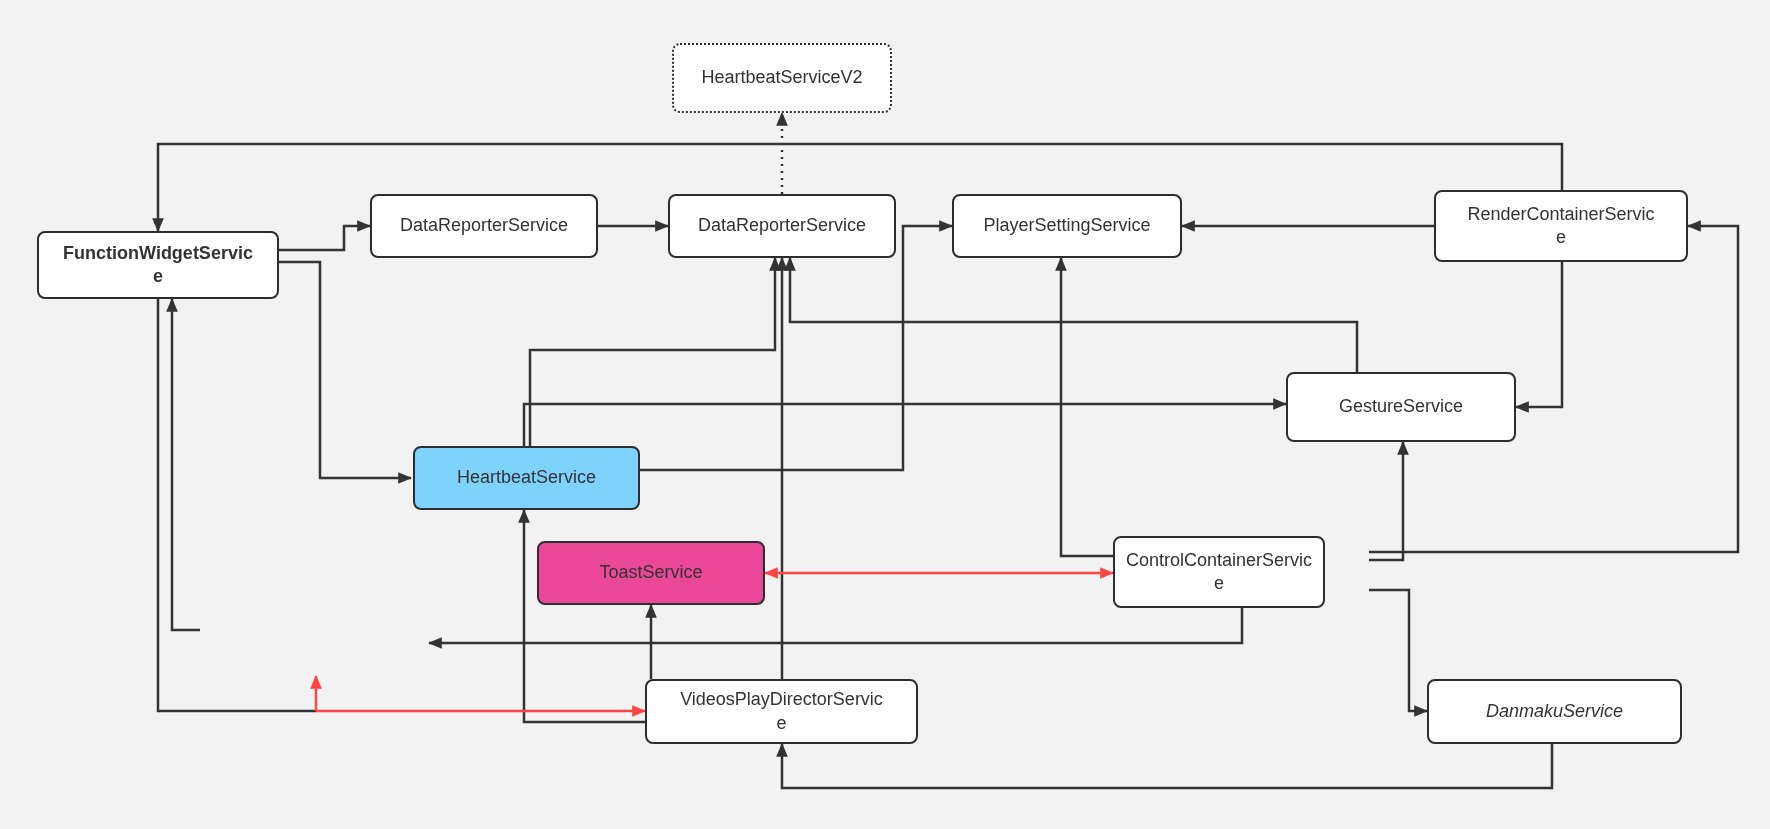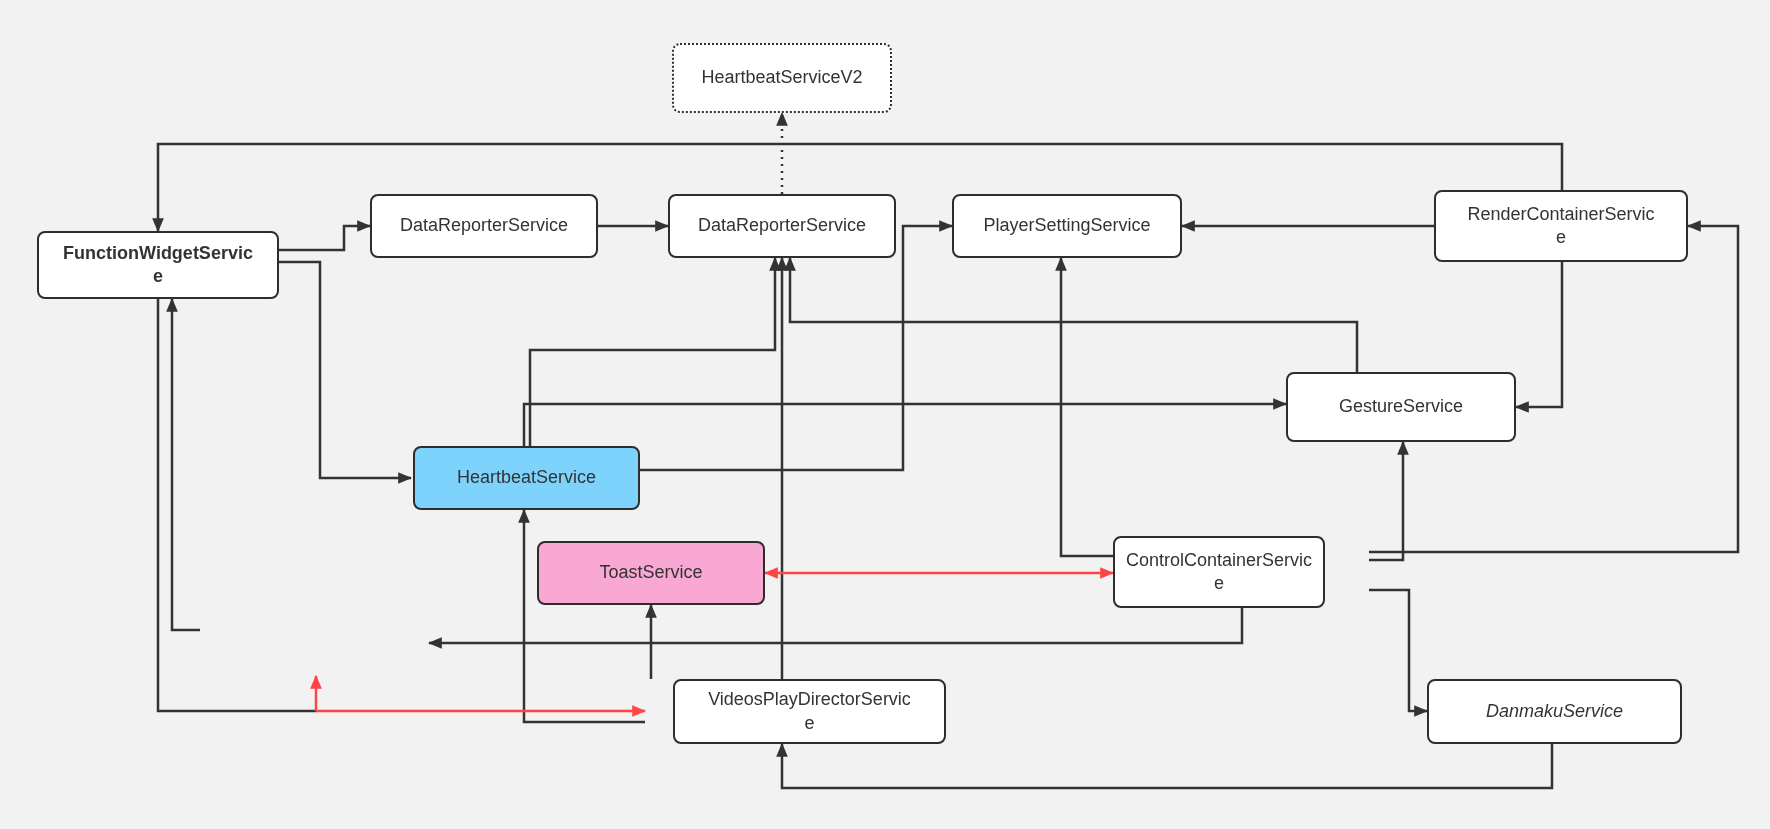--- a/index.html
+++ b/index.html
@@ -99,27 +99,27 @@
     <div class="node" style="left: 1434px; top: 190px; width: 254px; height: 72px; background: rgb(255, 255, 255); border-color: rgb(45, 45, 45); color: rgb(51, 51, 51);">
       <div class="line">RenderContainerServic</div>
       <div class="line">e</div>
     </div>
     <div class="node" style="left: 1286px; top: 372px; width: 230px; height: 70px; background: rgb(255, 255, 255); border-color: rgb(45, 45, 45); color: rgb(51, 51, 51);">
       <div class="line">GestureService</div>
     </div>
     <div class="node" style="left: 413px; top: 446px; width: 227px; height: 64px; background: #7dd3fc; border-color: rgb(45, 45, 45); color: rgb(51, 51, 51);">
       <div class="line">HeartbeatService</div>
     </div>
-    <div class="node" style="left: 537px; top: 541px; width: 228px; height: 64px; background: #f9a8d4; border-color: rgb(45, 45, 45); color: rgb(51, 51, 51);">
+    <div class="node" style="left: 537px; top: 541px; width: 228px; height: 64px; background: #ec4899; border-color: rgb(45, 45, 45); color: rgb(51, 51, 51);">
       <div class="line">ToastService</div>
     </div>
     <div class="node" style="left: 1113px; top: 536px; width: 212px; height: 72px; background: rgb(255, 255, 255); border-color: rgb(45, 45, 45); color: rgb(51, 51, 51);">
       <div class="line">ControlContainerServic</div>
       <div class="line">e</div>
     </div>
-    <div class="node" style="left: 673px; top: 679px; width: 273px; height: 65px; background: rgb(255, 255, 255); border-color: rgb(45, 45, 45); color: rgb(51, 51, 51);">
+    <div class="node" style="left: 645px; top: 679px; width: 273px; height: 65px; background: rgb(255, 255, 255); border-color: rgb(45, 45, 45); color: rgb(51, 51, 51);">
       <div class="line">VideosPlayDirectorServic</div>
       <div class="line">e</div>
     </div>
     <div class="node" style="left: 1427px; top: 679px; width: 255px; height: 65px; background: rgb(255, 255, 255); border-color: rgb(45, 45, 45); color: rgb(51, 51, 51); font-style: italic;">
       <div class="line">DanmakuService</div>
     </div>
   </div>
 
 </body></html>

